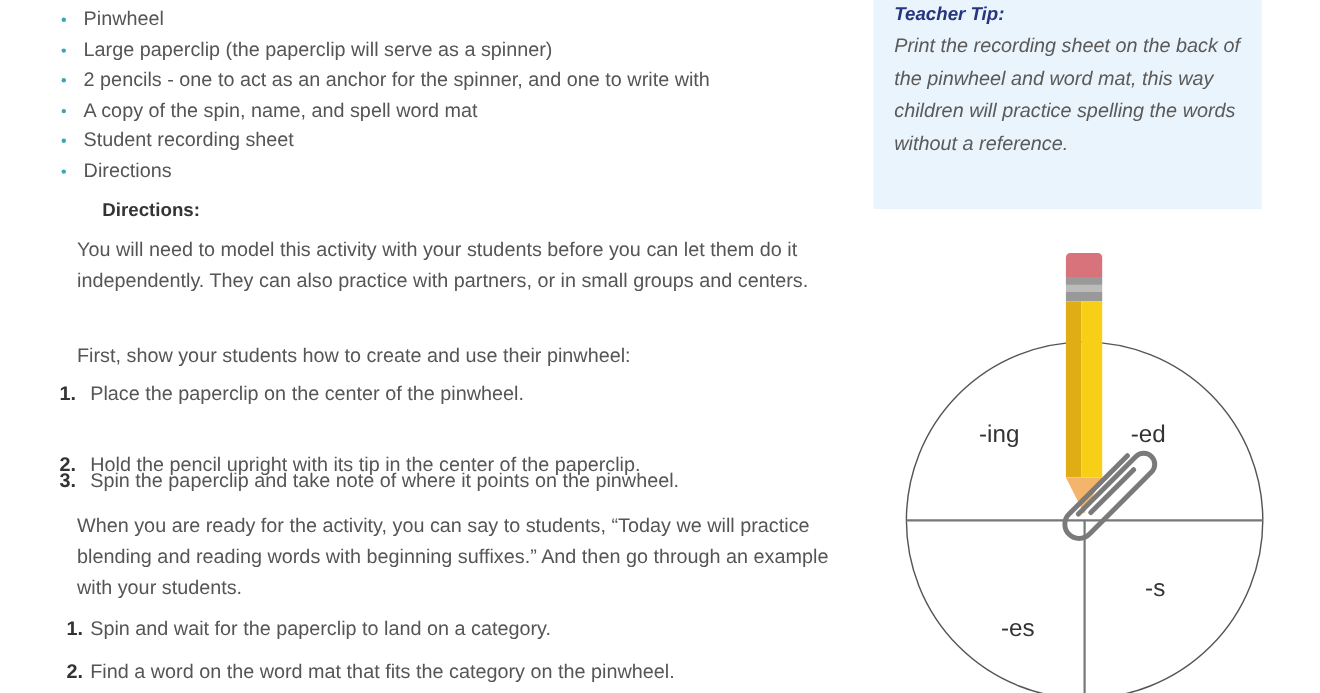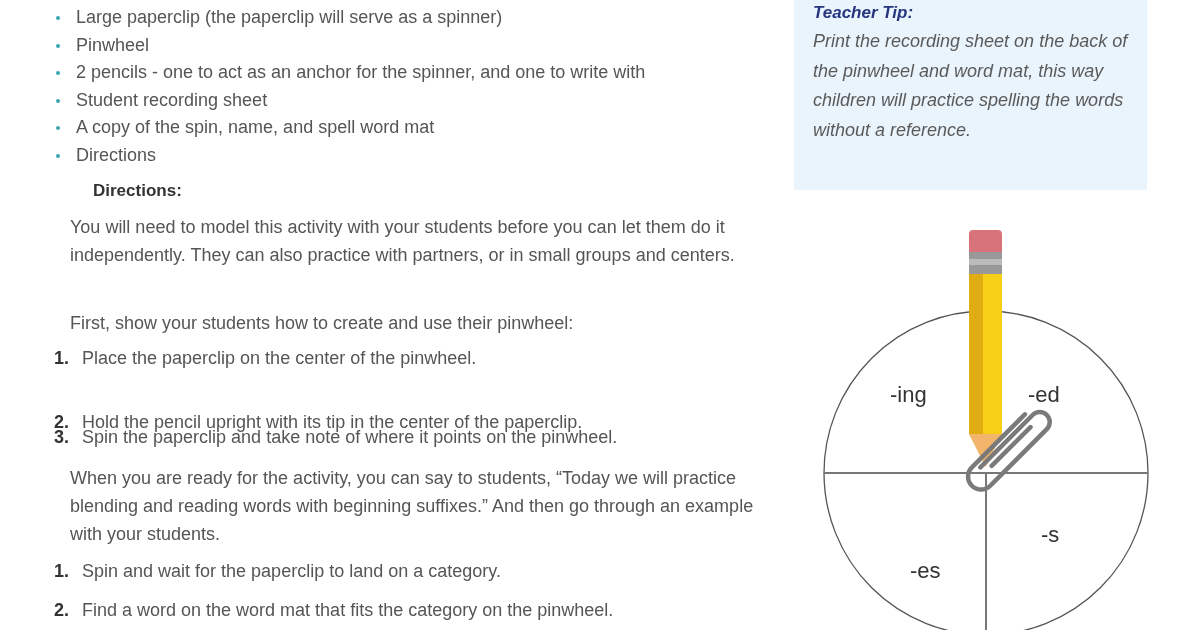--- a/index.html
+++ b/index.html
@@ -20,40 +20,40 @@
   .tip-title { position:absolute; left:19px; top:3px; font-size:17px; font-weight:bold; color:#26357e; }
   .tip-body { position:absolute; left:19px; top:27px; width:320px; font-size:18px; line-height:29.5px; color:#5a5a5a; }
   .wheel { position:absolute; left:810px; top:220px; width:350px; height:410px; }
   .wlabel { position:absolute; font-size:22px; color:#333; }
 </style>
 </head>
 <body>
 
 <div class="left">
   <ul class="bullets">
+    <li><span class="dot"></span><span>Pinwheel</span></li>
     <li><span class="dot"></span><span>Large paperclip (the paperclip will serve as a spinner)</span></li>
-    <li><span class="dot"></span><span>Pinwheel</span></li>
     <li><span class="dot"></span><span>2 pencils - one to act as an anchor for the spinner, and one to write with</span></li>
+    <li><span class="dot"></span><span>A copy of the spin, name, and spell word mat</span></li>
     <li><span class="dot"></span><span>Student recording sheet</span></li>
-    <li><span class="dot"></span><span>A copy of the spin, name, and spell word mat</span></li>
     <li><span class="dot"></span><span>Directions</span></li>
   </ul>
 
   <div class="heading">Directions:</div>
   <div class="para" style="top:213px;">You will need to model this activity with your students before you can let them do it independently. They can also practice with partners, or in small groups and centers.</div>
   <div class="para" style="top:309px;">First, show your students how to create and use their pinwheel:</div>
 
   <div class="step" style="top:348px;"><span class="num">1.</span><span>Place the paperclip on the center of the pinwheel.</span></div>
   <div class="step" style="top:412px;"><span class="num">2.</span><span>Hold the pencil upright with its tip in the center of the paperclip.</span></div>
   <div class="step" style="top:427px;"><span class="num">3.</span><span>Spin the paperclip and take note of where it points on the pinwheel.</span></div>
 
   <div class="para" style="top:464px; width:720px;">When you are ready for the activity, you can say to students, “Today we will practice blending and reading words with beginning suffixes.” And then go through an example with your students.</div>
 
-  <div class="step" style="top:561px;"><span class="num">1.</span><span>Spin and wait for the paperclip to land on a category.</span></div>
-  <div class="step" style="top:600px;"><span class="num">2.</span><span>Find a word on the word mat that fits the category on the pinwheel.</span></div>
+  <div class="step" style="top:561px;text-align:center;"><span class="num">1.</span><span>Spin and wait for the paperclip to land on a category.</span></div>
+  <div class="step" style="top:600px;text-align:center;"><span class="num">2.</span><span>Find a word on the word mat that fits the category on the pinwheel.</span></div>
 </div>
 
 <div class="tip">
   <div class="tip-title">Teacher Tip:</div>
   <div class="tip-body">Print the recording sheet on the back of the pinwheel and word mat, this way children will practice spelling the words without a reference.</div>
 </div>
 
 <div class="wheel">
   <svg width="350" height="410" viewBox="0 0 350 410">
     <circle cx="176" cy="253" r="162" fill="#fff" stroke="#555" stroke-width="1.3"></circle>

